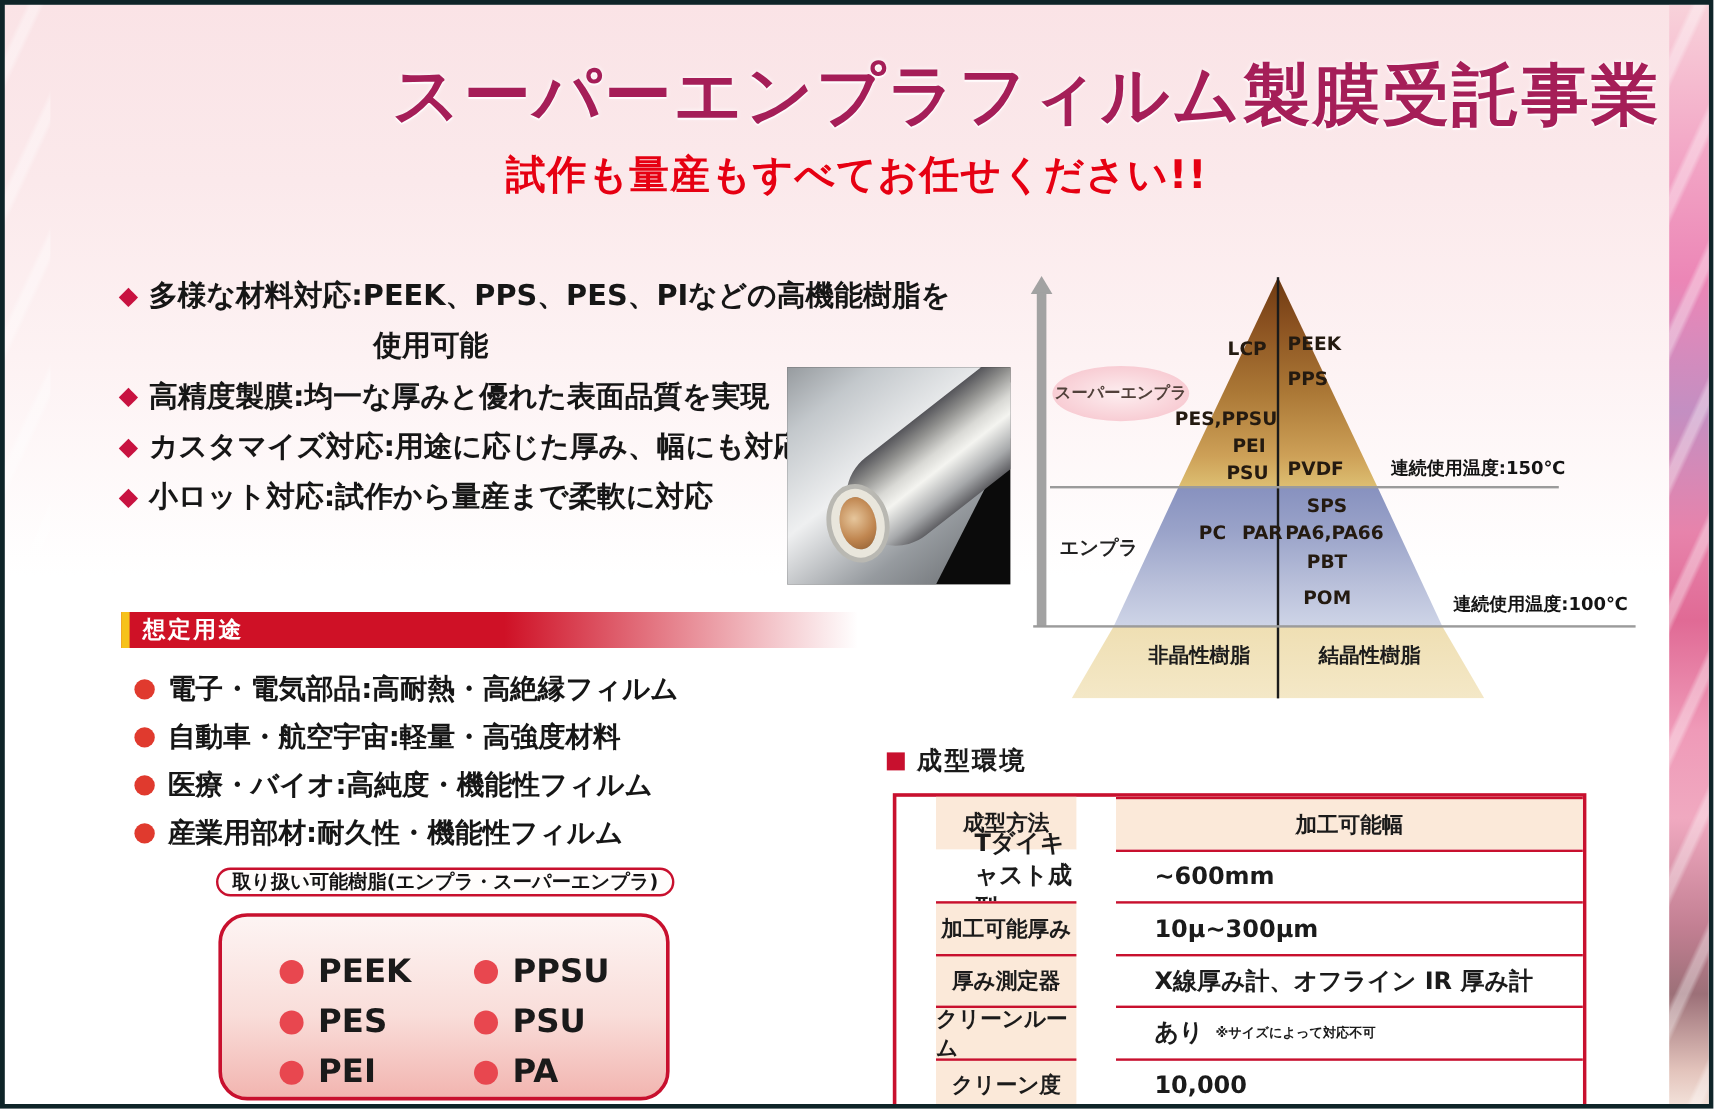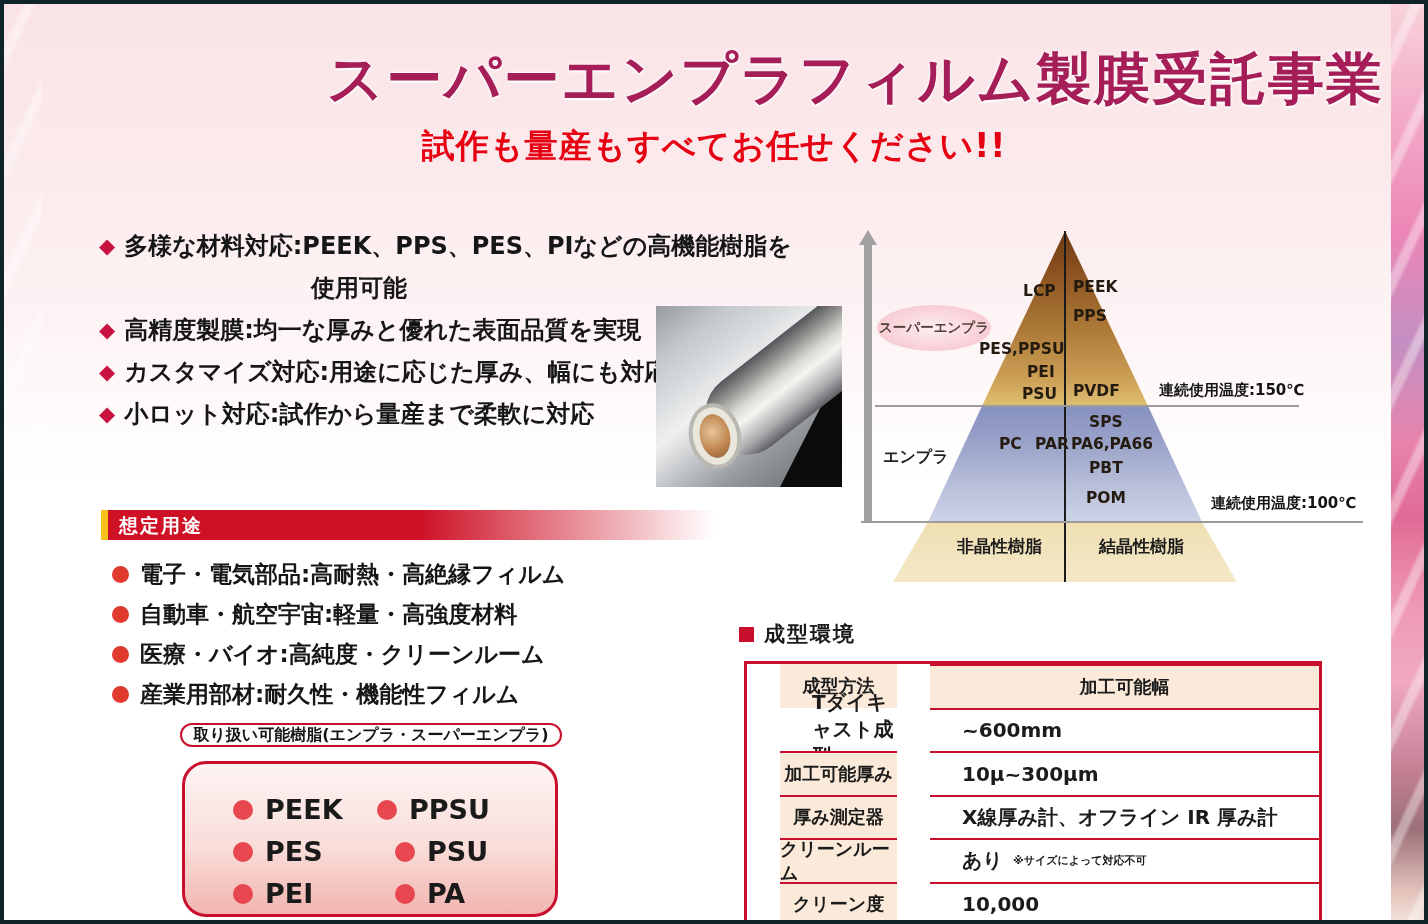--- a/index.html
+++ b/index.html
@@ -97,21 +97,21 @@
   .dot { width:17px; height:17px; border-radius:50%; background:#e03a2e; margin-right:11px; flex:0 0 auto; }
 
   
   .resin-pill { position:absolute; left:176px; top:719px; width:382px; height:24px; border:2px solid #c8102e; border-radius:16px;
     background:#fffdfc; display:flex; align-items:center; justify-content:center; font-size:16px; font-weight:bold; color:#141414; white-space:nowrap; }
   .resin-box { position:absolute; left:178px; top:757px; width:376px; height:156px; border:3px solid #c8102e; border-radius:24px;
     background:linear-gradient(180deg,#fdf4f3 0%,#f9ddd9 55%,#f2b5b0 100%); }
   .resin-item { position:absolute; display:flex; align-items:center; font-size:27px; font-weight:bold; color:#1a1a1a; }
   .resin-dot { width:20px; height:20px; border-radius:50%; background:#e8474f; margin-right:12px; }
   .r11{left:48px;top:30px;} .r12{left:48px;top:72px;} .r13{left:48px;top:114px;}
-  .r21{left:192px;top:30px;} .r22{left:210px;top:72px;} .r23{left:210px;top:114px;}
+  .r21{left:210px;top:30px;} .r22{left:210px;top:72px;} .r23{left:210px;top:114px;}
 
   
   .molding-head { position:absolute; left:735px; top:616px; display:flex; align-items:center; }
   .sq { width:15px; height:15px; background:#c8102e; margin-right:10px; }
   .molding-title { font-size:21px; font-weight:bold; color:#1a1a1a; letter-spacing:2px; }
   .mtable { position:absolute; left:740px; top:657px; width:578px; height:272px; border:3px solid #c8102e; background:#fff;
     display:grid; grid-template-columns:150px 1fr; grid-auto-rows:43.5px; }
   .mcell { display:flex; align-items:center;margin-left:33px; }
   .mlabel { background:#fbe9d9; justify-content:center; font-size:18px; font-weight:bold; color:#1b1b1b; }
   .mvalue { background:#ffffff; padding-left:32px; font-size:20px; font-weight:bold; color:#1b1b1b; }
@@ -196,21 +196,21 @@
     <div class="app-row">
       <span class="dot"></span>
       <span>電子・電気部品:高耐熱・高絶縁フィルム</span>
     </div>
     <div class="app-row">
       <span class="dot"></span>
       <span>自動車・航空宇宙:軽量・高強度材料</span>
     </div>
     <div class="app-row">
       <span class="dot"></span>
-      <span>医療・バイオ:高純度・クリーンルーム</span>
+      <span>医療・バイオ:高純度・機能性フィルム</span>
     </div>
     <div class="app-row">
       <span class="dot"></span>
       <span>産業用部材:耐久性・機能性フィルム</span>
     </div>
   </div>
 
   <div class="resin-pill">取り扱い可能樹脂(エンプラ・スーパーエンプラ)</div>
 
   <div class="resin-box">

